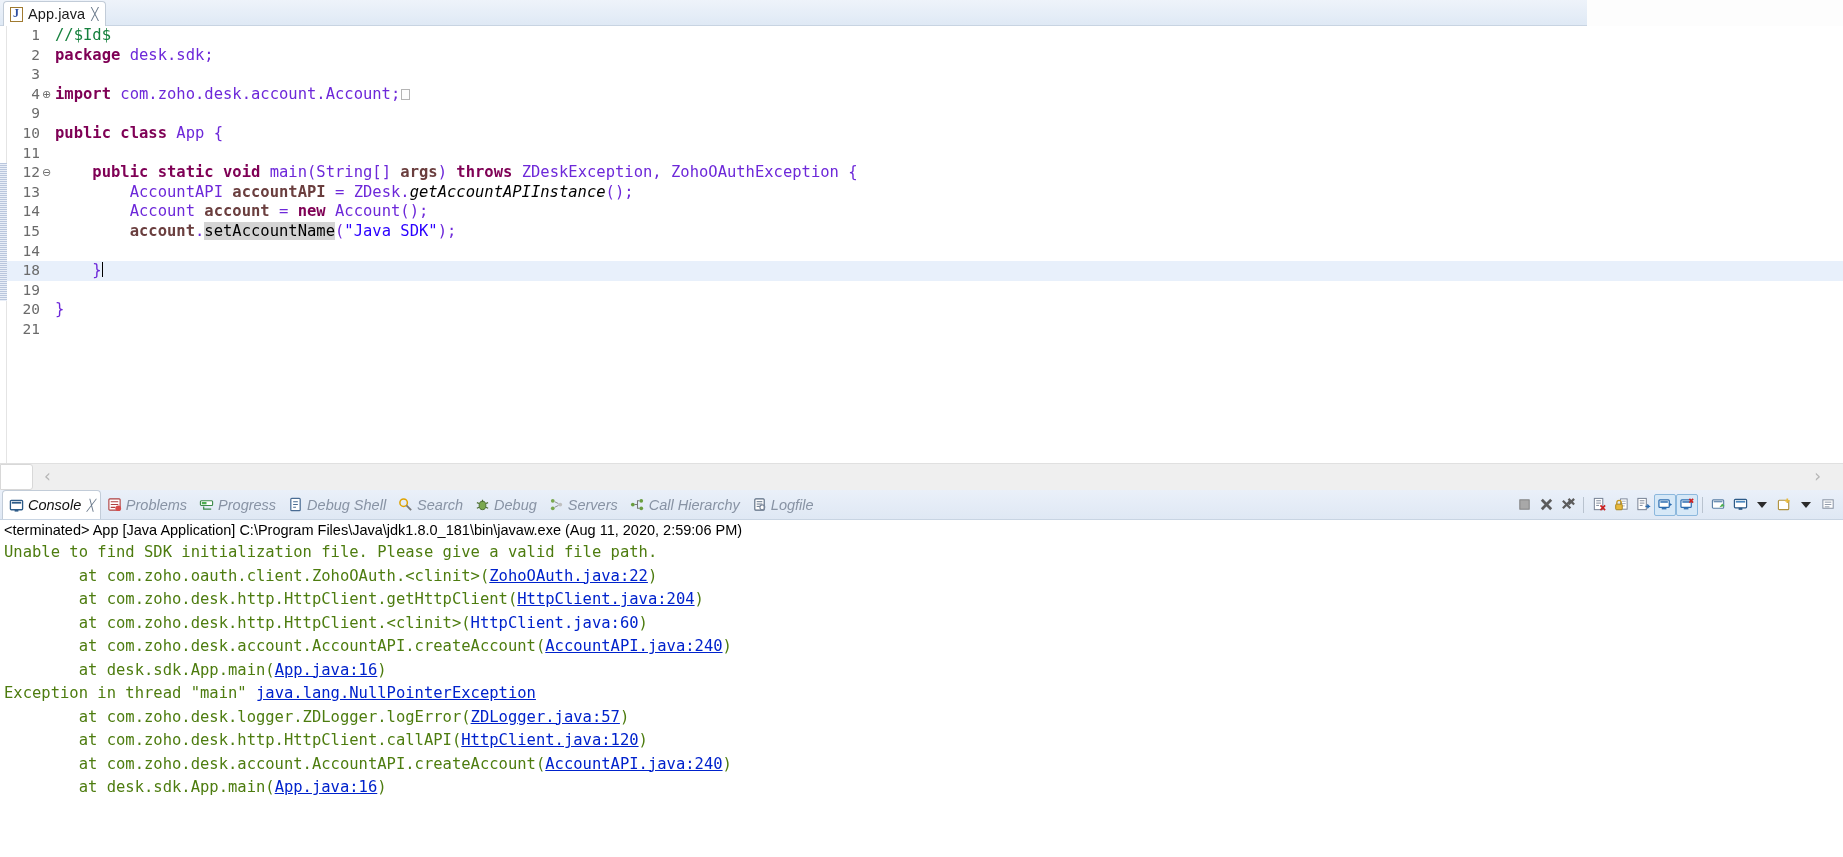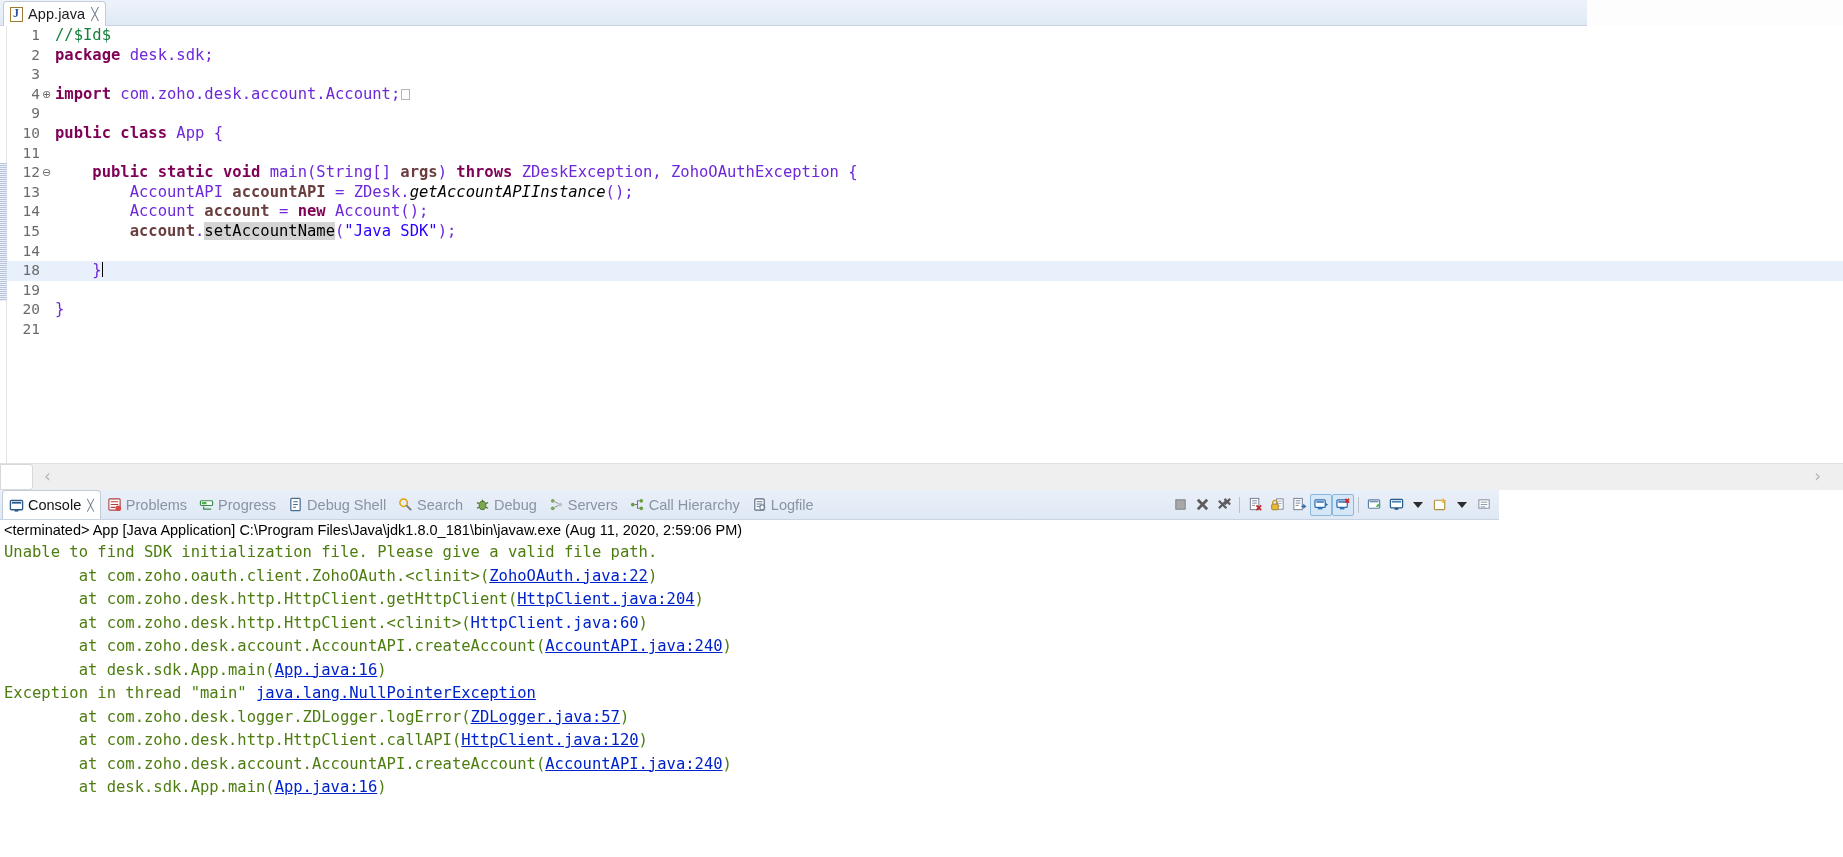--- a/index.html
+++ b/index.html
@@ -118,24 +118,24 @@
   }
   .hs-left  { left: 44px; }
   .hs-right { right: 22px; }
 
   
   .console-panel {
     position: absolute; left: 0; top: 490px; width: 1843px; height: 367px;
     background: #ffffff;
   }
   .console-tabbar {
-    position: absolute; left: 0; top: 0; width: 1499px; height: 30px;
+    position: absolute; left: 0; top: 0; width: 1843px; height: 30px;
     background: linear-gradient(to bottom, #eaf0f9 0%, #dfe8f4 100%);
     border-bottom: 1px solid #c8d4e2;
-    display: flex; align-items: center;
+    display: flex; align-items: center; font-style: italic;
   }
   .ctab {
     display: flex; align-items: center; gap: 4px;
     height: 29px; padding: 0 6px; white-space: nowrap;
   }
   .ctab.active {
     background: #ffffff;
     border: 1px solid #c2ccd8; border-bottom: none;
     border-radius: 4px 4px 0 0;
     margin-left: 2px;

